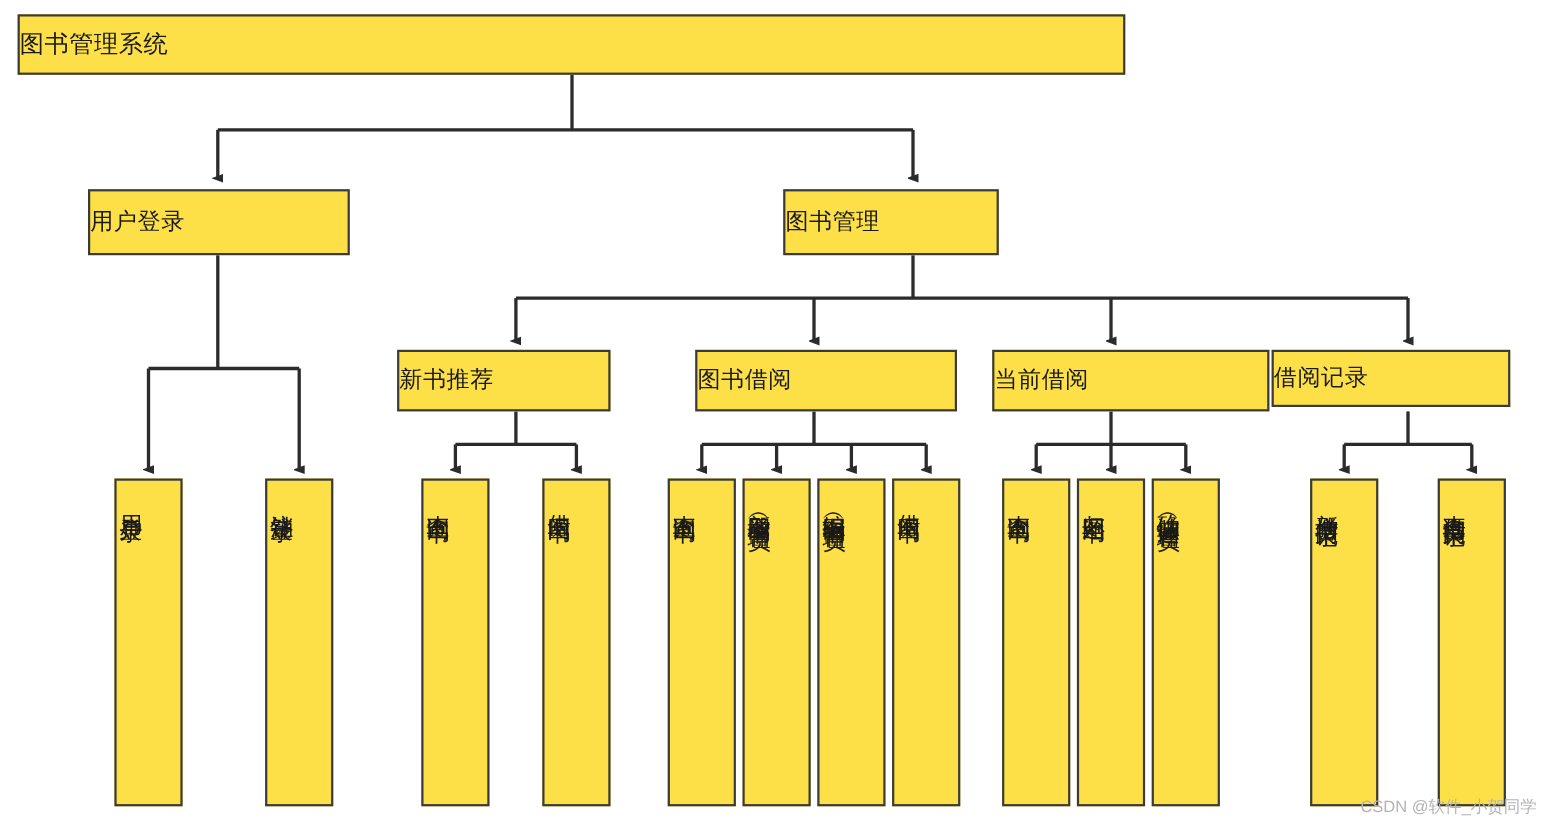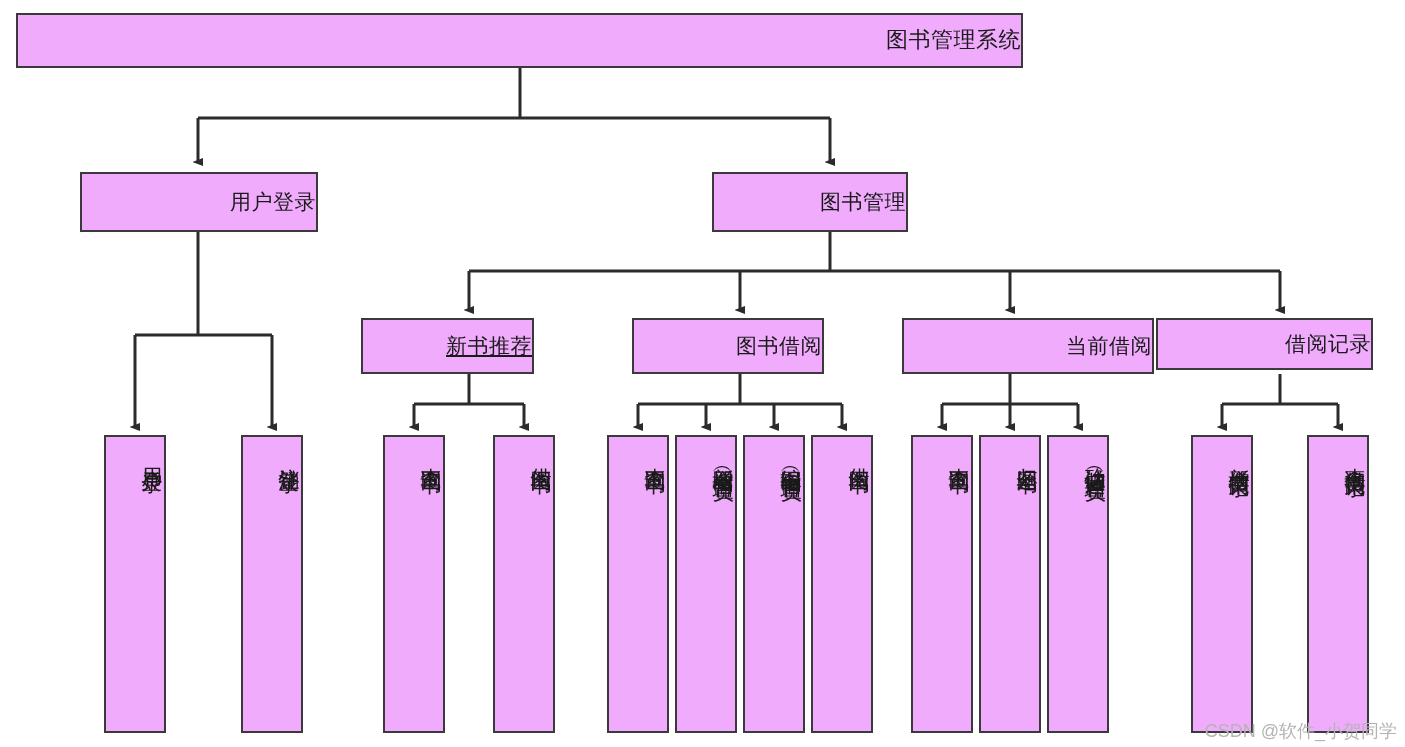--- a/index.html
+++ b/index.html
@@ -21,25 +21,25 @@
     position: absolute;
     left: 0;
     top: 0;
     width: 1405px;
     height: 747px;
     pointer-events: none;
   }
   .node {
     position: absolute;
     box-sizing: border-box;
-    background: #f0abfc;
+    background: #fde047;
     border: 2px solid #3a3a3a;
     display: flex;
     align-items: center;
-    justify-content: flex-end;
+    justify-content: flex-start;
     color: #1a1a1a;
   }
   .node .label {
     display: block;
     text-align: center;
     letter-spacing: 0.5px;
   }
   .node.horiz .label {
     font-size: 21px;
     line-height: 1.1;
@@ -57,21 +57,21 @@
     letter-spacing: 2px;
     white-space: nowrap;
   }
   .node.root .label {
     font-size: 22px;
   }
   .watermark {
     position: absolute;
     right: 8px;
     bottom: 4px;
-    font-size: 18px;
+    font-size: 15px;
     color: #b4b4b4;
     white-space: nowrap;
     font-family: "Liberation Sans", "DejaVu Sans", sans-serif;
   }
 </style>
 </head>
 <body>
 
 <div id="canvas">
 
@@ -129,24 +129,24 @@
     <span class="label">图书管理系统</span>
   </div>
 
   <div class="node horiz" style="left:80px; top:172px; width:238px; height:60px;">
     <span class="label">用户登录</span>
   </div>
   <div class="node horiz" style="left:712px; top:172px; width:196px; height:60px;">
     <span class="label">图书管理</span>
   </div>
 
-  <div class="node horiz" style="left:361px; top:318px; width:173px; height:56px;text-decoration:underline;">
+  <div class="node horiz" style="left:361px; top:318px; width:194px; height:56px;">
     <span class="label">新书推荐</span>
   </div>
-  <div class="node horiz" style="left:632px; top:318px; width:192px; height:56px;">
+  <div class="node horiz" style="left:632px; top:318px; width:238px; height:56px;">
     <span class="label">图书借阅</span>
   </div>
   <div class="node horiz" style="left:902px; top:318px; width:252px; height:56px;">
     <span class="label">当前借阅</span>
   </div>
   <div class="node horiz" style="left:1156px; top:318px; width:217px; height:52px;">
     <span class="label">借阅记录</span>
   </div>
 
   <div class="node vert" style="left:104px; top:435px; width:62px; height:298px;">

